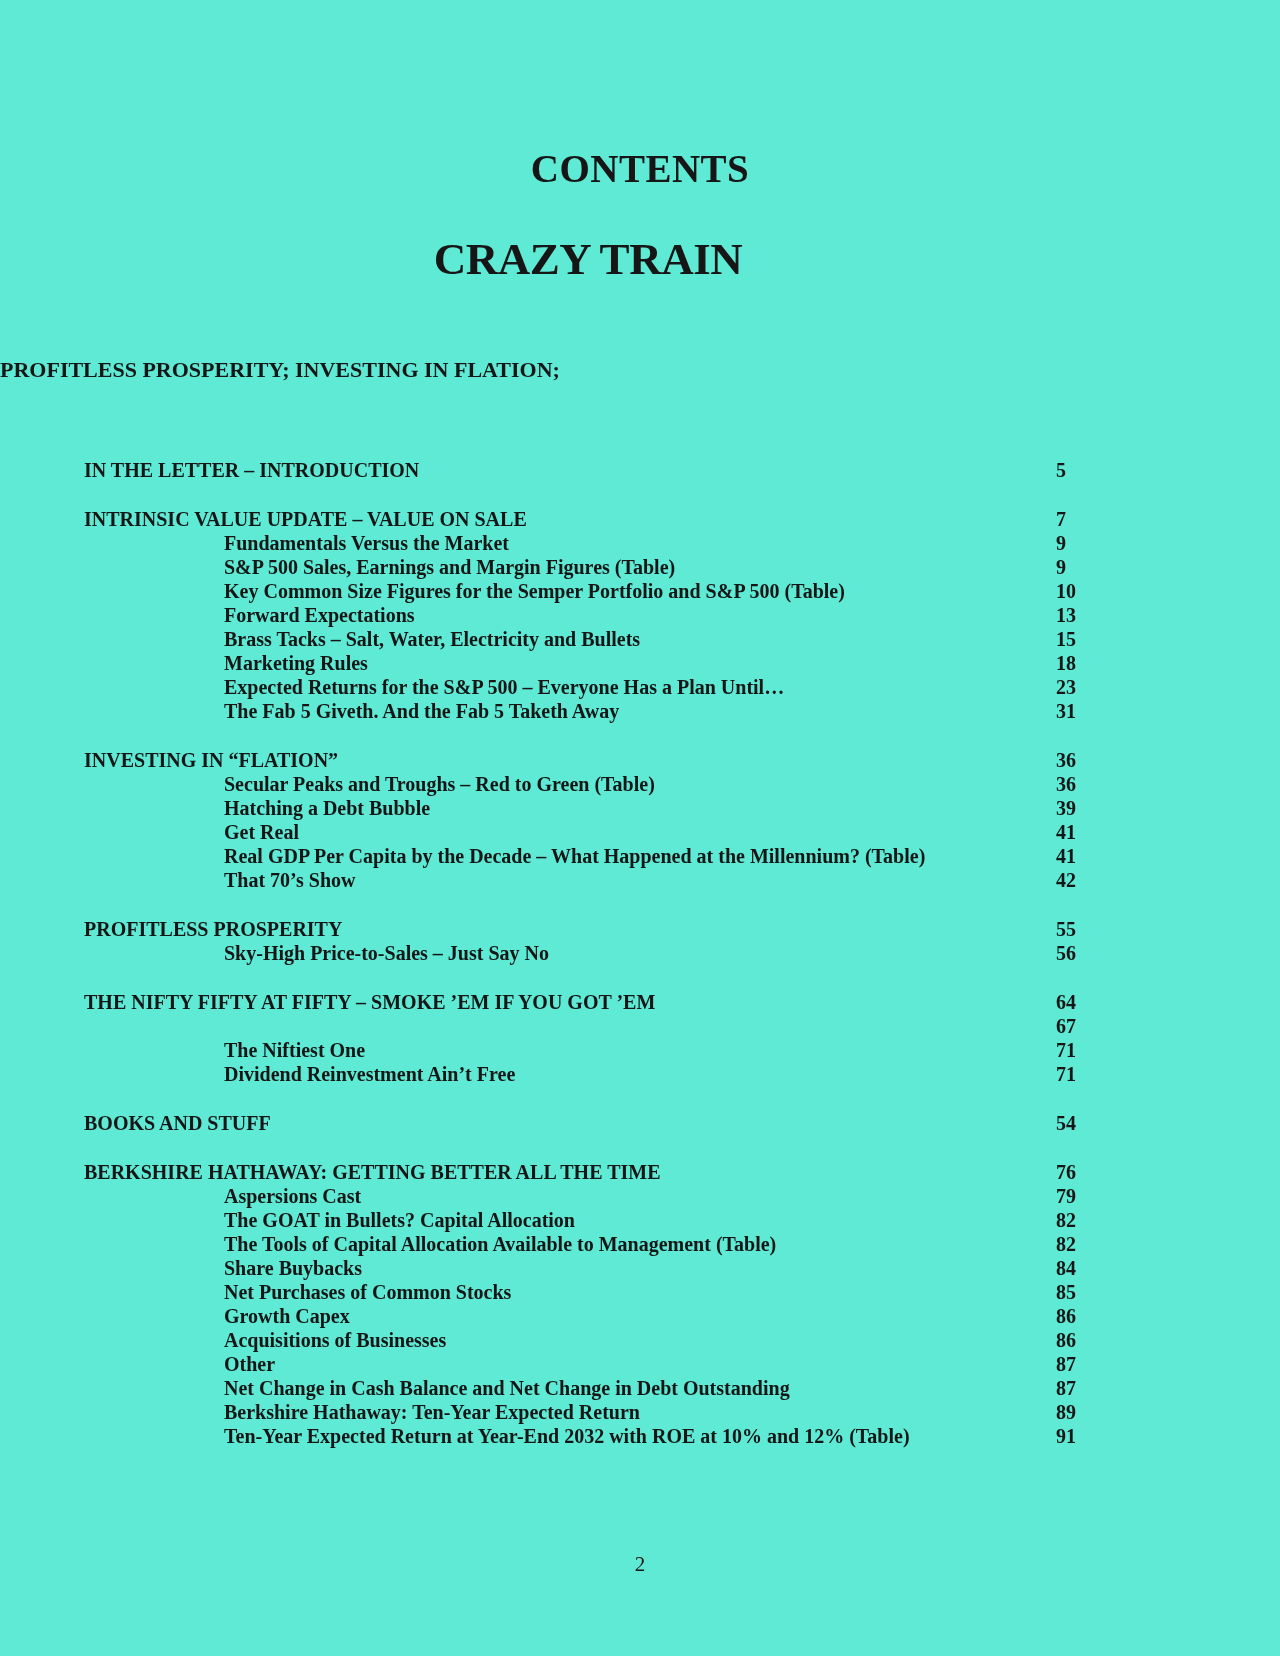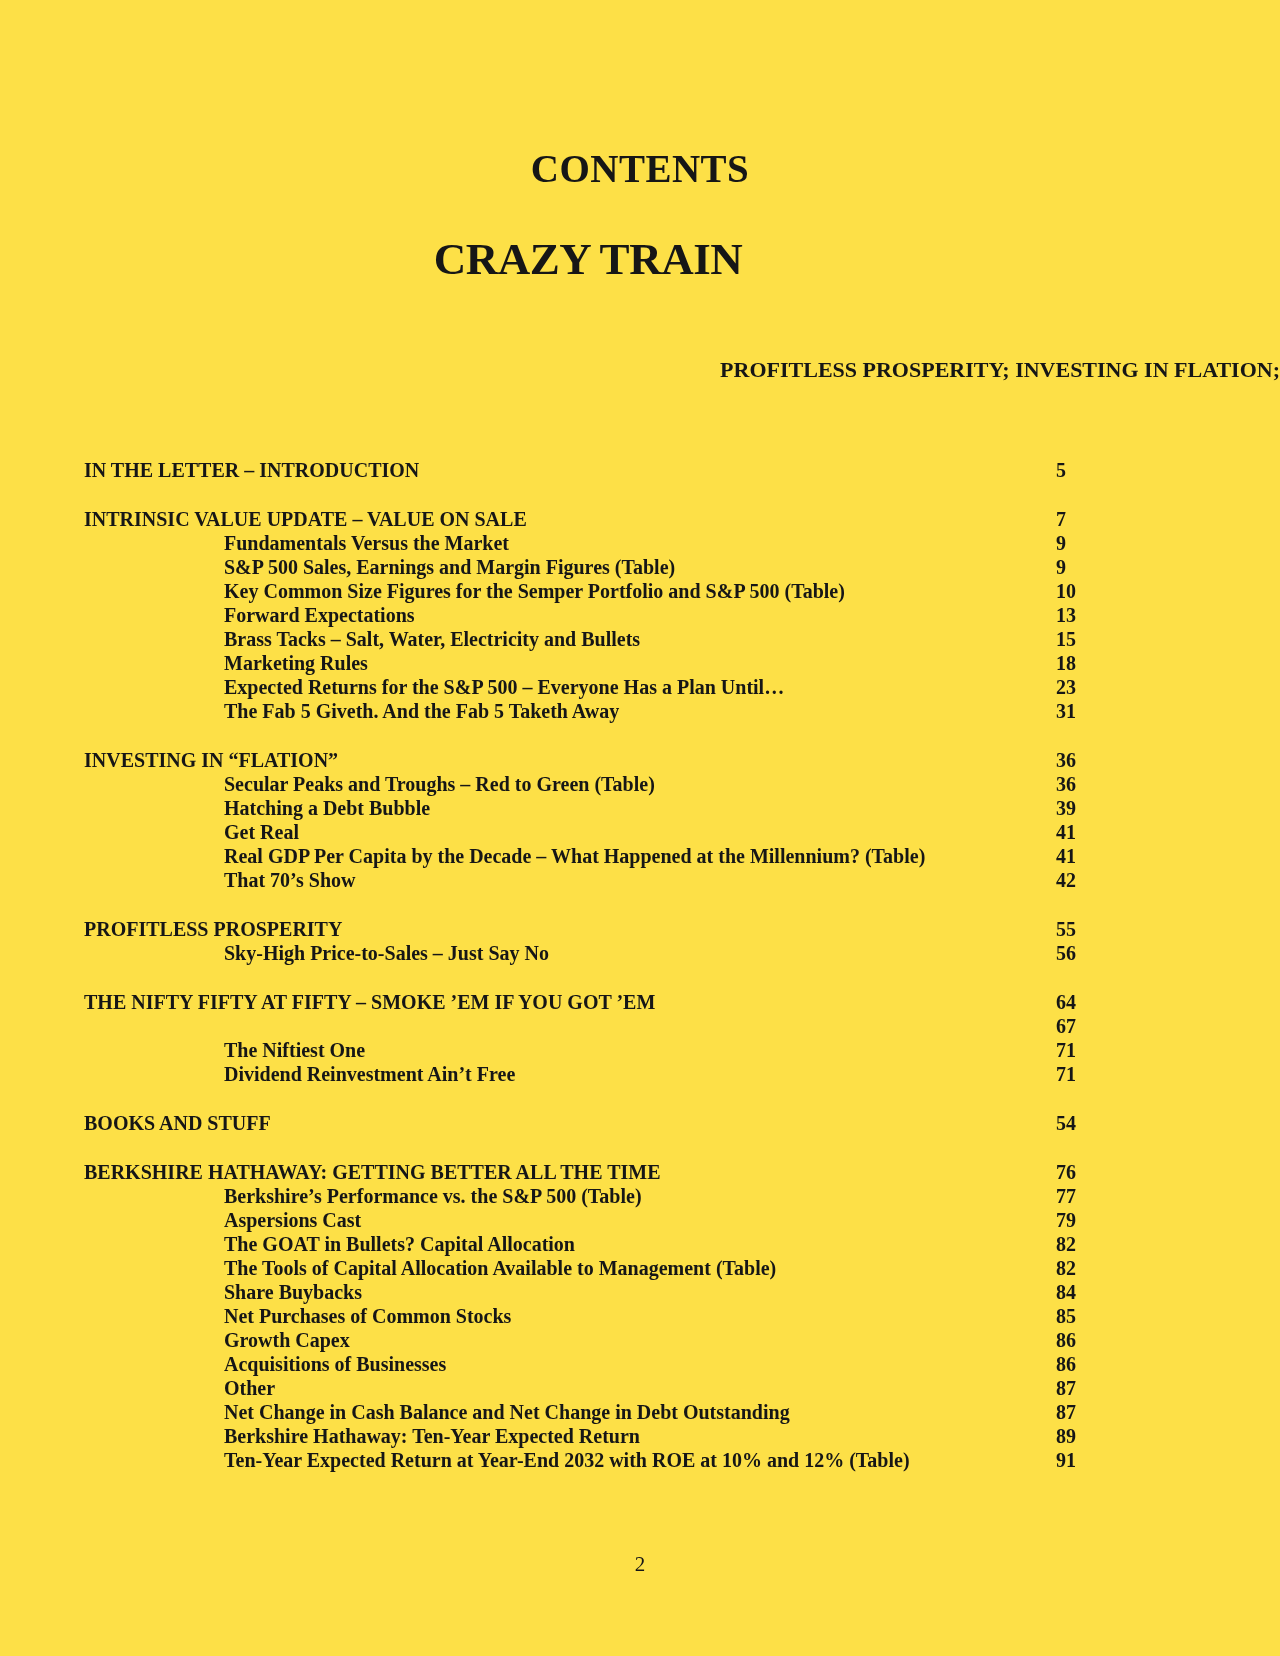--- a/index.html
+++ b/index.html
@@ -4,21 +4,21 @@
 <style>
   html, body {
     margin: 0;
     padding: 0;
     background: #ffffff;
   }
   .page {
     position: relative;
     width: 1280px;
     height: 1656px;
-    background: #fde047;
+    background: #5eead4;
     color: #161616;
     font-family: "Liberation Serif", "DejaVu Serif", serif;
     overflow: hidden;
   }
   .doc-title {
     position: absolute;
     top: 146px;
     left: 0;
     width: 1280px;
     text-align: center;
@@ -34,21 +34,21 @@
     text-align: center;
     font-size: 45px;
     font-weight: bold;
     letter-spacing: -0.5px;
   }
   .tagline {
     position: absolute;
     top: 357px;
     left: 0;
     width: 1280px;
-    text-align: right;
+    text-align: left;
     font-size: 22px;
     font-weight: bold;
     line-height: 26.5px;
   }
   .toc {
     position: absolute;
     top: 458px;
     left: 0;
     width: 1280px;
     font-size: 20px;
@@ -115,21 +115,20 @@
       <div class="toc-row sub"><span class="toc-text">Real GDP Per Capita by the Decade – What Happened at the Millennium? (Table)</span><span class="toc-page">41</span></div>
       <div class="toc-row sub"><span class="toc-text">That 70’s Show</span><span class="toc-page">42</span></div>
       <div class="toc-row head gap"><span class="toc-text">PROFITLESS PROSPERITY</span><span class="toc-page">55</span></div>
       <div class="toc-row sub"><span class="toc-text">Sky-High Price-to-Sales – Just Say No</span><span class="toc-page">56</span></div>
       <div class="toc-row head gap"><span class="toc-text">THE NIFTY FIFTY AT FIFTY – SMOKE ’EM IF YOU GOT ’EM</span><span class="toc-page">64</span></div>
       <div class="toc-row sub"><span class="toc-page">67</span></div>
       <div class="toc-row sub"><span class="toc-text">The Niftiest One</span><span class="toc-page">71</span></div>
       <div class="toc-row sub"><span class="toc-text">Dividend Reinvestment Ain’t Free</span><span class="toc-page">71</span></div>
       <div class="toc-row head gap"><span class="toc-text">BOOKS AND STUFF</span><span class="toc-page">54</span></div>
       <div class="toc-row head gap"><span class="toc-text">BERKSHIRE HATHAWAY: GETTING BETTER ALL THE TIME</span><span class="toc-page">76</span></div>
-      <div class="toc-row sub"><span class="toc-text">Berkshire’s Performance vs. the S&amp;P 500 (Table)</span><span class="toc-page">77</span></div>
       <div class="toc-row sub"><span class="toc-text">Aspersions Cast</span><span class="toc-page">79</span></div>
       <div class="toc-row sub"><span class="toc-text">The GOAT in Bullets? Capital Allocation</span><span class="toc-page">82</span></div>
       <div class="toc-row sub"><span class="toc-text">The Tools of Capital Allocation Available to Management (Table)</span><span class="toc-page">82</span></div>
       <div class="toc-row sub"><span class="toc-text">Share Buybacks</span><span class="toc-page">84</span></div>
       <div class="toc-row sub"><span class="toc-text">Net Purchases of Common Stocks</span><span class="toc-page">85</span></div>
       <div class="toc-row sub"><span class="toc-text">Growth Capex</span><span class="toc-page">86</span></div>
       <div class="toc-row sub"><span class="toc-text">Acquisitions of Businesses</span><span class="toc-page">86</span></div>
       <div class="toc-row sub"><span class="toc-text">Other</span><span class="toc-page">87</span></div>
       <div class="toc-row sub"><span class="toc-text">Net Change in Cash Balance and Net Change in Debt Outstanding</span><span class="toc-page">87</span></div>
       <div class="toc-row sub"><span class="toc-text">Berkshire Hathaway: Ten-Year Expected Return</span><span class="toc-page">89</span></div>

